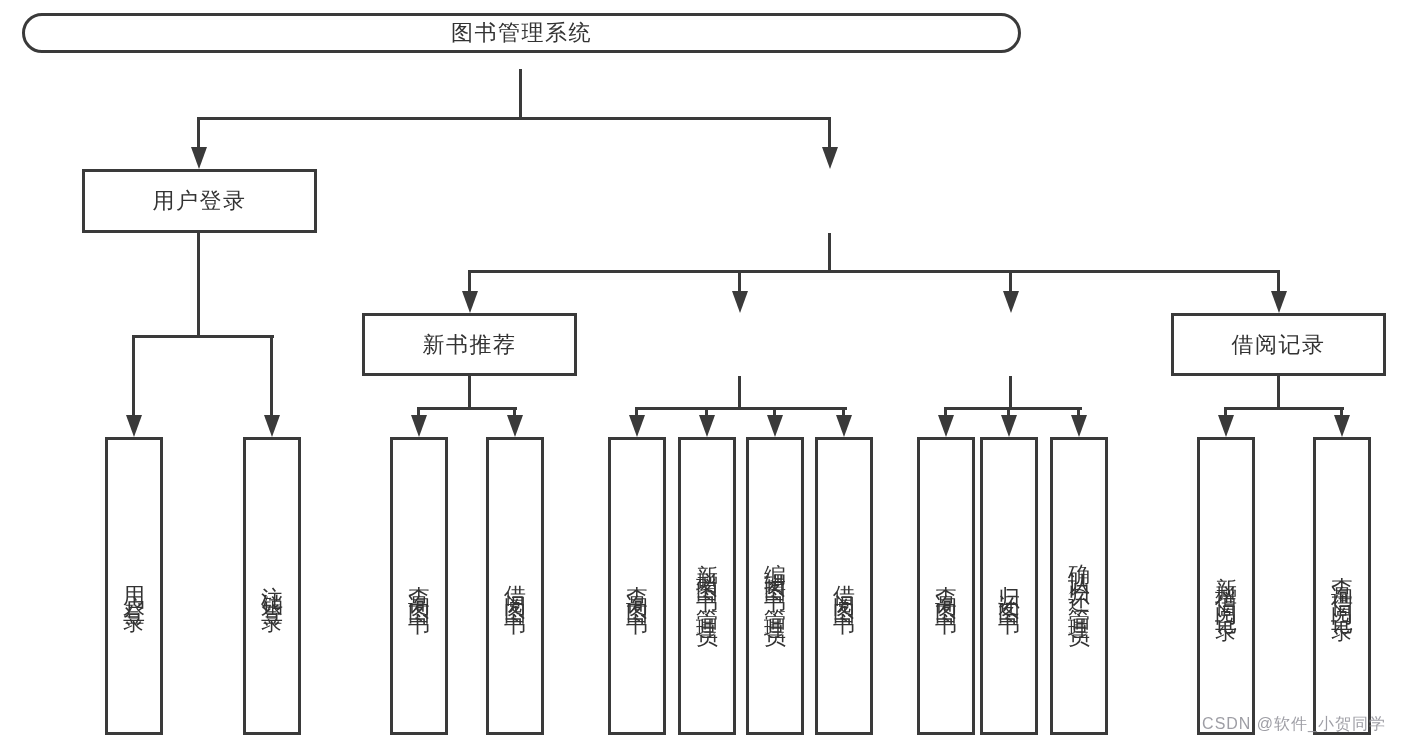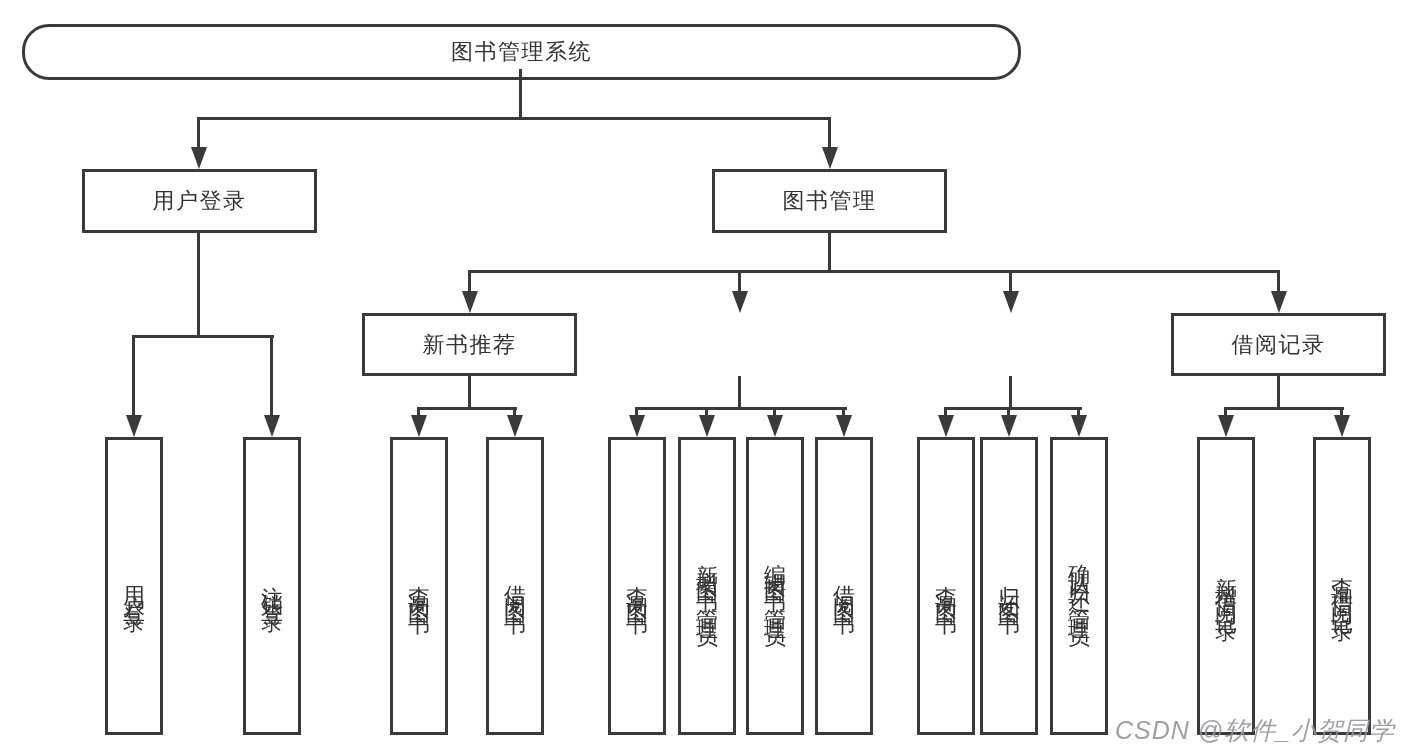--- a/index.html
+++ b/index.html
@@ -40,50 +40,46 @@
   .hl { position: absolute; height: 3px; background: #3a3a3a; }
   .arr {
     position: absolute; width: 0; height: 0;
     border-left: 8px solid transparent;
     border-right: 8px solid transparent;
     border-top: 22px solid #3a3a3a;
   }
   #watermark {
     position: absolute;
     top: 714px;
-    right: 10px;
-    font-size: 25px;
+    right: 19px;
+    font-size: 16px;
     color: rgba(148, 148, 155, 0.9);
     letter-spacing: 1px;
     z-index: 5;
     white-space: nowrap;
-    font-style: italic;
   }
 </style>
 </head>
 <body>
 
 <div id="stage">
 
-  <div class="node" style="left:22px; top:24px; width:999px; height:56px;border-radius:27px;">
+  <div class="node" style="left:22px; top:13px; width:999px; height:40px;border-radius:27px;">
     <span class="lbl">图书管理系统</span>
   </div>
 
   <div class="vl" style="left:519px; top:69px; height:51px;"></div>
   <div class="hl" style="left:197px; top:117px; width:634px;"></div>
   <div class="vl" style="left:197px; top:117px; height:35px;"></div>
   <div class="arr" style="left:191px; top:147px;"></div>
   <div class="vl" style="left:828px; top:117px; height:35px;"></div>
   <div class="arr" style="left:822px; top:147px;"></div>
 
   <div class="node" style="left:82px; top:169px; width:235px; height:64px;">
     <span class="lbl">用户登录</span>
-  </div>
-  <div class="node" style="left:712px; top:169px; width:235px; height:64px;">
-    <span class="lbl">图书管理</span>
   </div>
 
   <div class="vl" style="left:197px; top:233px; height:105px;"></div>
   <div class="hl" style="left:132px; top:335px; width:142px;"></div>
   <div class="vl" style="left:132px; top:335px; height:82px;"></div>
   <div class="arr" style="left:126px; top:415px;"></div>
   <div class="vl" style="left:270px; top:335px; height:82px;"></div>
   <div class="arr" style="left:264px; top:415px;"></div>
 
   <div class="vl" style="left:828px; top:233px; height:40px;"></div>

